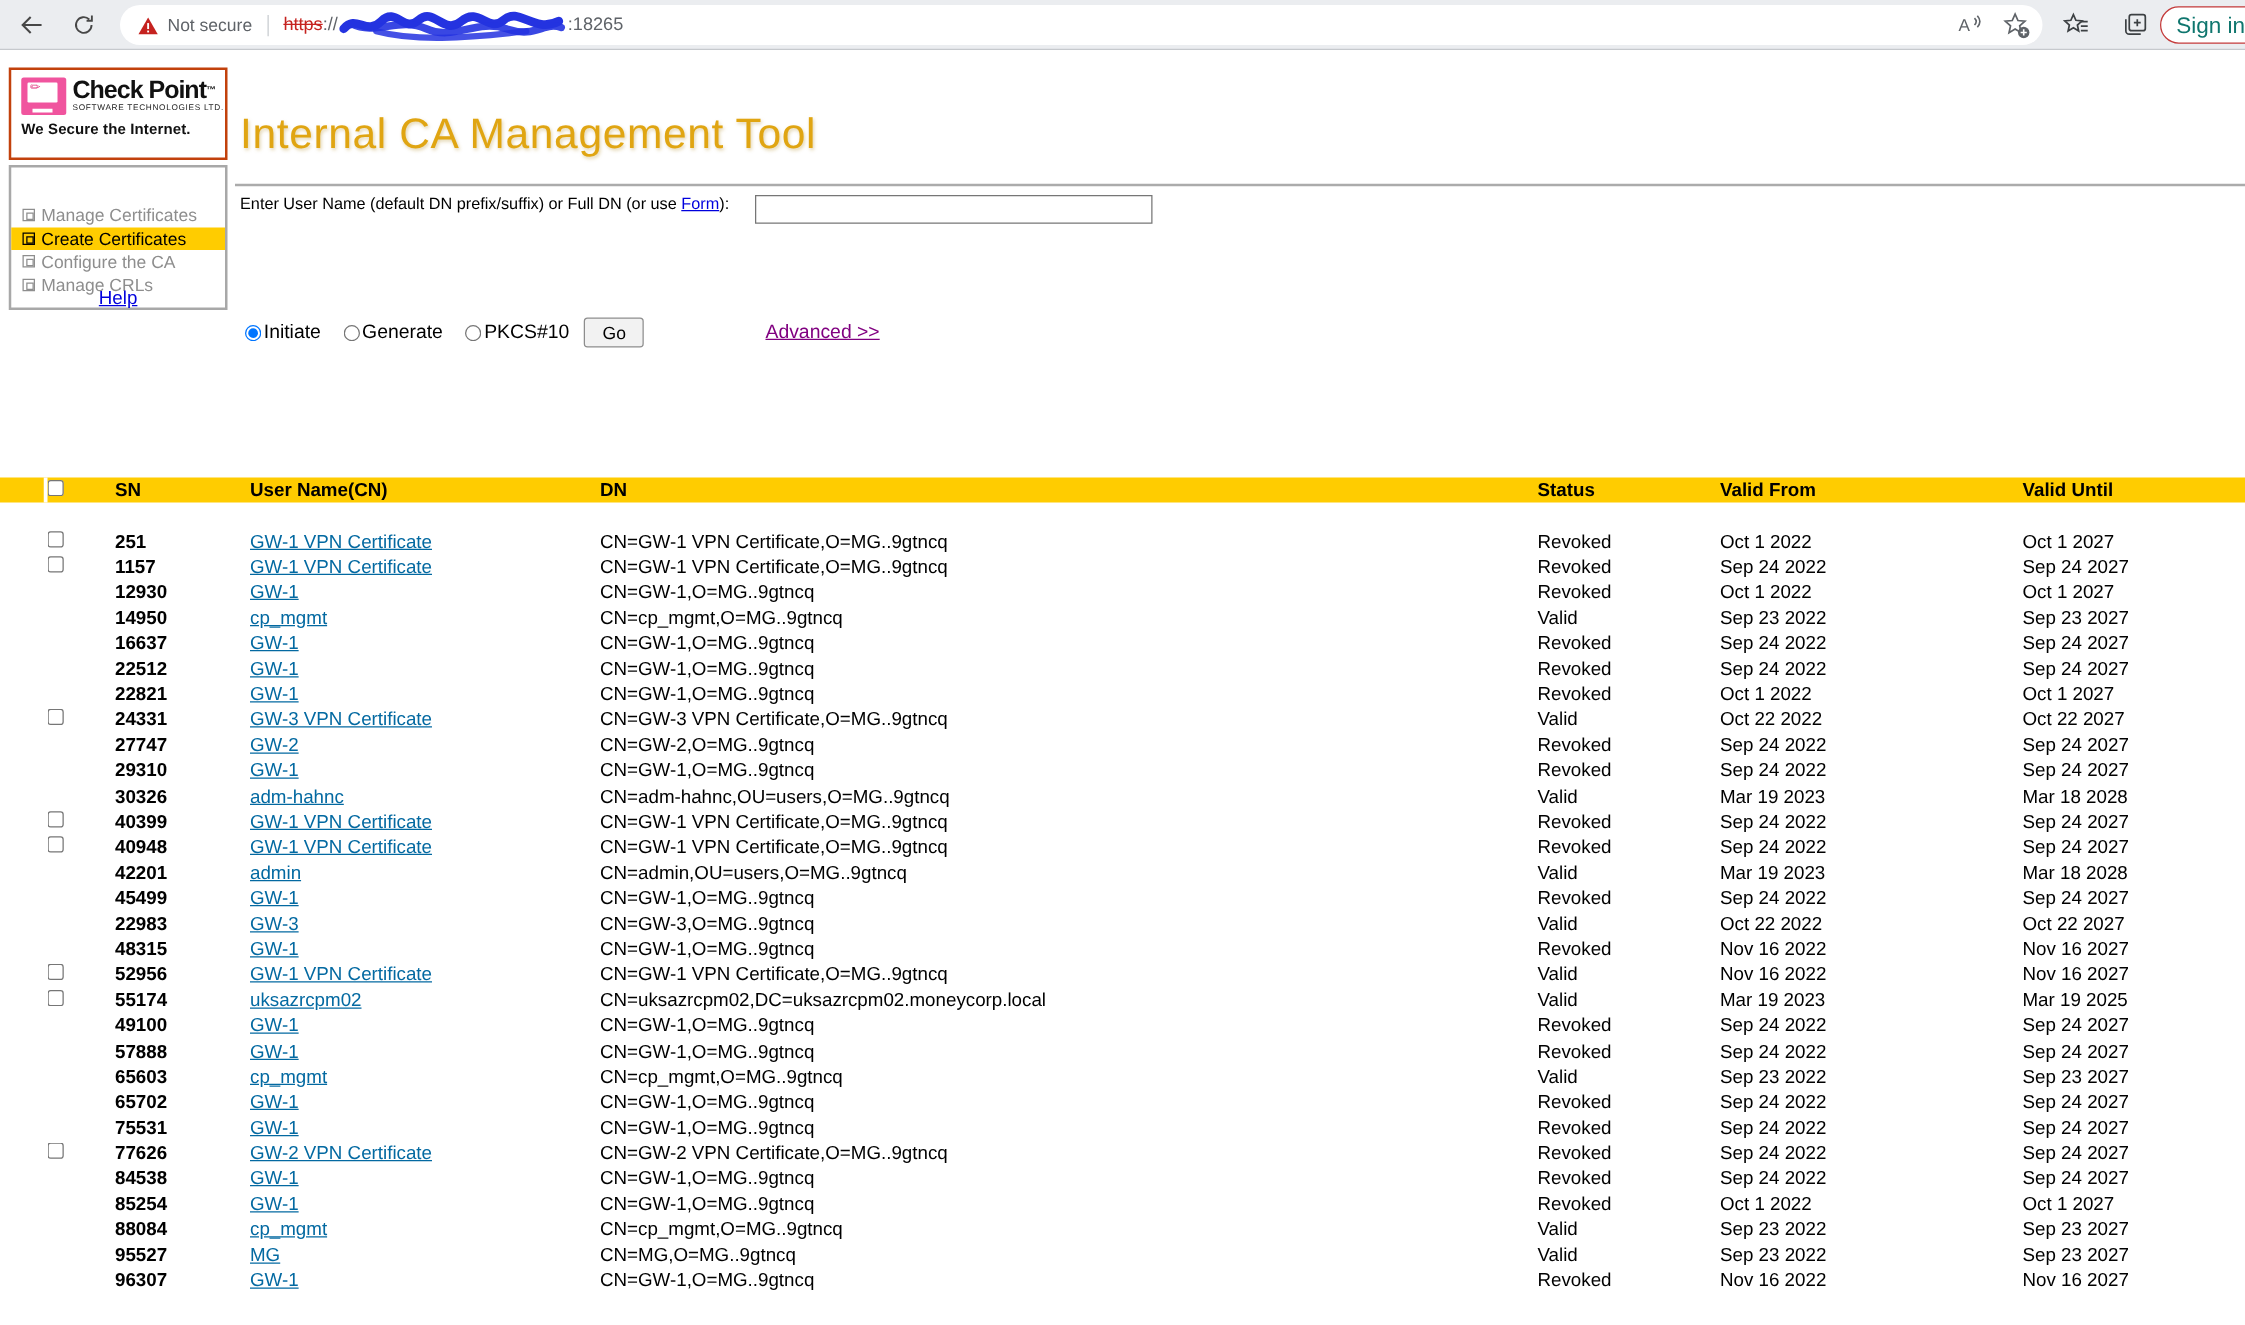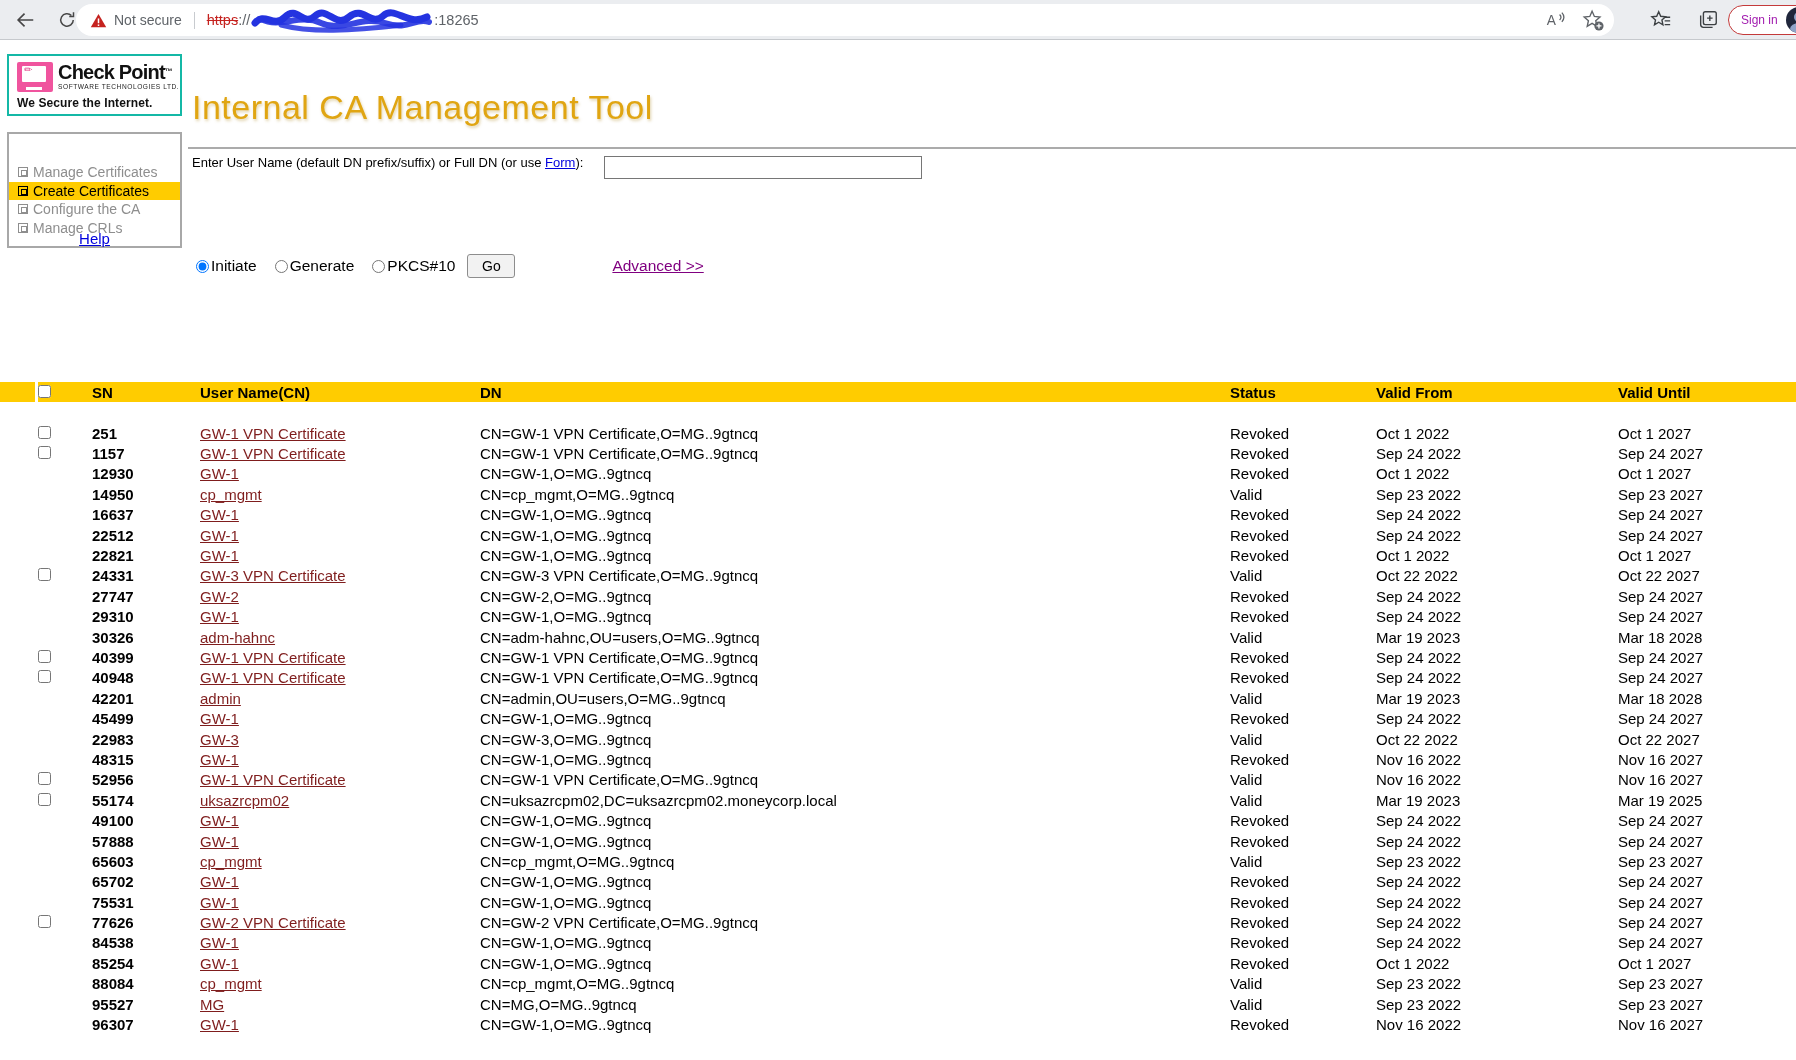--- a/index.html
+++ b/index.html
@@ -5,48 +5,48 @@
   * { box-sizing: border-box; margin: 0; padding: 0; }
   html,body { width:1796px; height:1060px; overflow:hidden; background:#fff;
     font-family:"Liberation Sans", sans-serif; }
 
   
   .browser-bar { position:absolute; left:0; top:0; width:1796px; height:40px;
     background:#EBEDF0; border-bottom:1px solid #C6C9CD; }
   .nav-btn { position:absolute; top:7px; width:26px; height:26px; display:flex;
     align-items:center; justify-content:center; cursor:pointer; }
   .nav-back { left:12px; } .nav-refresh { left:54px; }
-  .url-pill { position:absolute; left:76px; top:4px; width:1538px; height:32px;
+  .url-pill { position:absolute; left:96px; top:4px; width:1538px; height:32px;
     background:#fff; border-radius:16px; display:flex; align-items:center;
     padding:0 10px 0 14px;text-align:center; }
   .warn-icon { width:17px; height:15px; margin-right:7px; flex:0 0 auto; }
   .not-secure { font-size:14px; color:#5F6368; margin-right:12px; white-space:nowrap; }
   .pill-divider { width:1px; height:17px; background:#C8CBCF; margin-right:12px; }
   .url-scheme { font-size:14.5px; color:#C5221F; text-decoration:line-through; }
   .url-sep { font-size:14.5px; color:#5F6368; }
   .scribble { width:182px; height:26px; margin:0 1px; flex:0 0 auto; }
   .url-port { font-size:14.5px; color:#5F6368; }
   .pill-spacer { flex:1; }
   .pill-icon { width:22px; height:22px; margin-left:16px; flex:0 0 auto; cursor:pointer; }
   .bar-icon { position:absolute; top:9px; width:22px; height:22px; cursor:pointer; }
   .icon-fav-hub { left:1650px; } .icon-collections { left:1697px; }
   .signin-btn { position:absolute; left:1728px; top:5px; width:86px; height:30px;
     border:1.5px solid #C43A3A; border-radius:16px; background:#fff; display:flex;
     align-items:center; padding-left:12px; cursor:pointer; }
-  .signin-label { color:#a21caf; font-size:12px; margin-right:8px; white-space:nowrap; }
+  .signin-label { color:#0f766e; font-size:18px; margin-right:8px; white-space:nowrap; }
   .avatar { width:26px; height:26px; border-radius:50%; background:#20263B;
     position:relative; overflow:hidden; flex:0 0 auto; }
   .avatar::before { content:""; position:absolute; left:8px; top:5px; width:10px;
     height:10px; border-radius:50%; background:#8FA3C8; }
   .avatar::after { content:""; position:absolute; left:4px; top:16px; width:18px;
     height:12px; border-radius:50%; background:#8FA3C8; }
 
   
-  .logo-box { position:absolute; left:7px; top:54px; width:175px; height:62px;
-    border:2px solid #14b8a6; background:#fff; padding:6px 6px 4px 8px; }
+  .logo-box { position:absolute; left:7px; top:54px; width:175px; height:74px;
+    border:2px solid #c2410c; background:#fff; padding:6px 6px 4px 8px; }
   .logo-row { display:flex; align-items:flex-start; }
   .logo-mark { width:36px; height:30px; background:#F0549E; border-radius:2px;
     position:relative; flex:0 0 auto; margin-right:5px; }
   .logo-mark .screen { position:absolute; left:5px; top:4px; width:24px; height:16px;
     background:#fff; border-radius:1px; }
   .logo-mark .screen::before { content:"✏"; position:absolute; left:2px; top:-2px;
     font-size:10px; color:#E0357F; }
   .logo-mark .base { position:absolute; left:9px; bottom:2px; width:16px; height:3px;
     background:#fff; }
   .brand-name { font-size:20px; font-weight:600; color:#111; letter-spacing:-0.8px;
@@ -97,21 +97,21 @@
     background:#FFCC00; display:grid;
     grid-template-columns:35px 57px 108px 280px 750px 146px 242px 1fr;
     align-items:center; font-size:15px; font-weight:bold; color:#000; }
   .cert-header .slit { position:absolute; left:35px; top:0; width:3px; height:20px;
     background:#fff; }
   .cert-rows { position:absolute; left:0; top:402px; width:1780px; padding-top:21px; }
   .cert-row { display:grid;
     grid-template-columns:35px 57px 108px 280px 750px 146px 242px 1fr;
     height:20.4px; align-items:center; font-size:15px; color:#000; }
   .cell-sn { font-weight:bold; }
-  .cert-row a { color:#7f1d1d; cursor:pointer; }
+  .cert-row a { color:#0369a1; cursor:pointer; }
   .cert-row input[type=checkbox], .cert-header input[type=checkbox] {
     width:13px; height:13px; margin-left:3px; }
 </style>
 </head>
 <body>
 
 <div class="browser-bar">
   <div class="nav-btn nav-back">
     <svg width="22" height="22" viewBox="0 0 24 24">
       <path d="M21 12H4.5 M11.5 5l-7 7 7 7" fill="none" stroke="#474747" stroke-width="1.8"></path>

